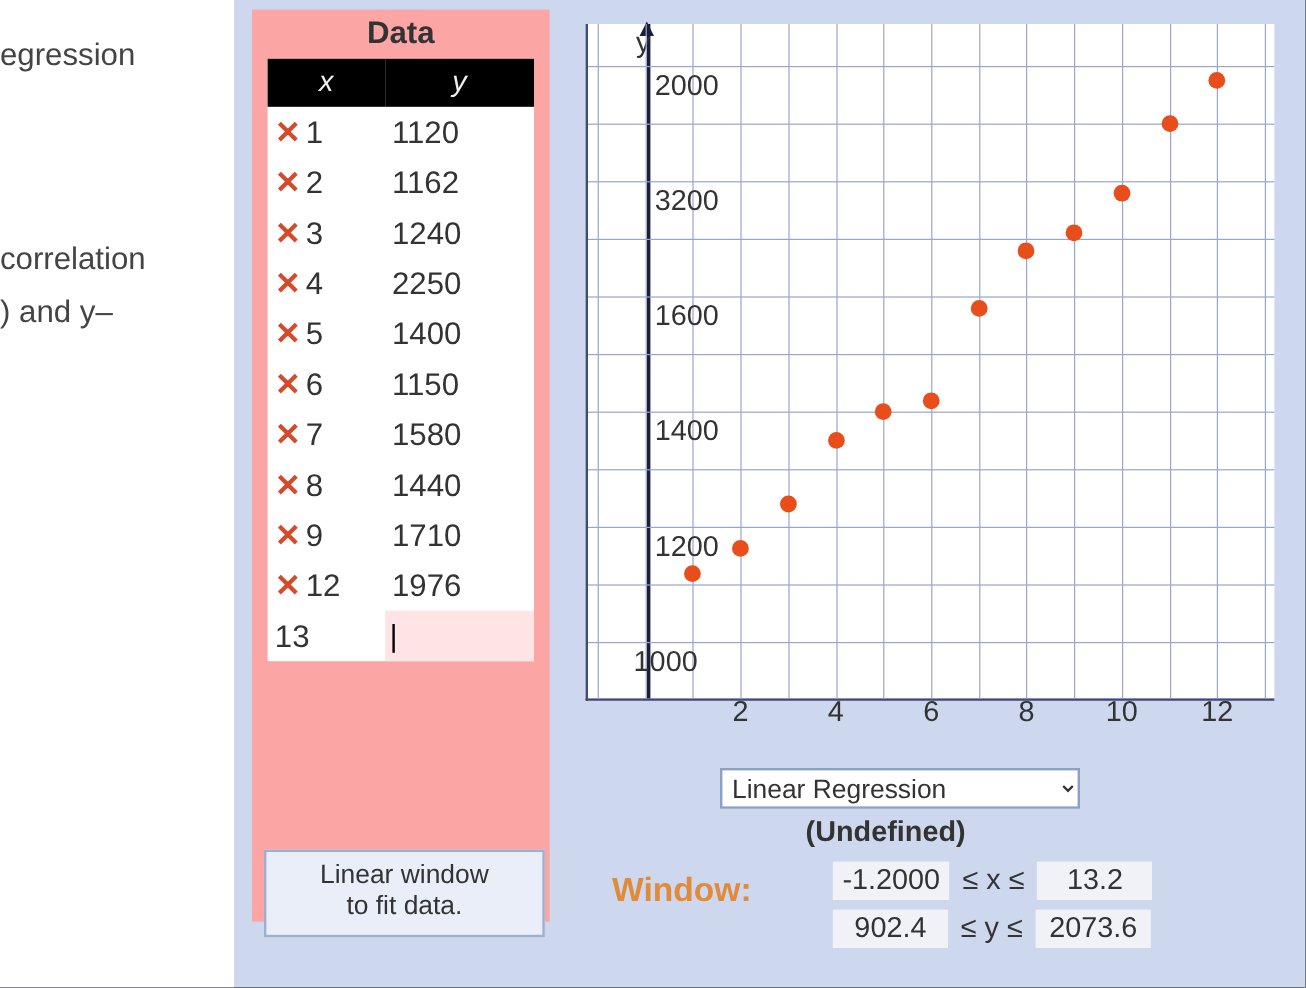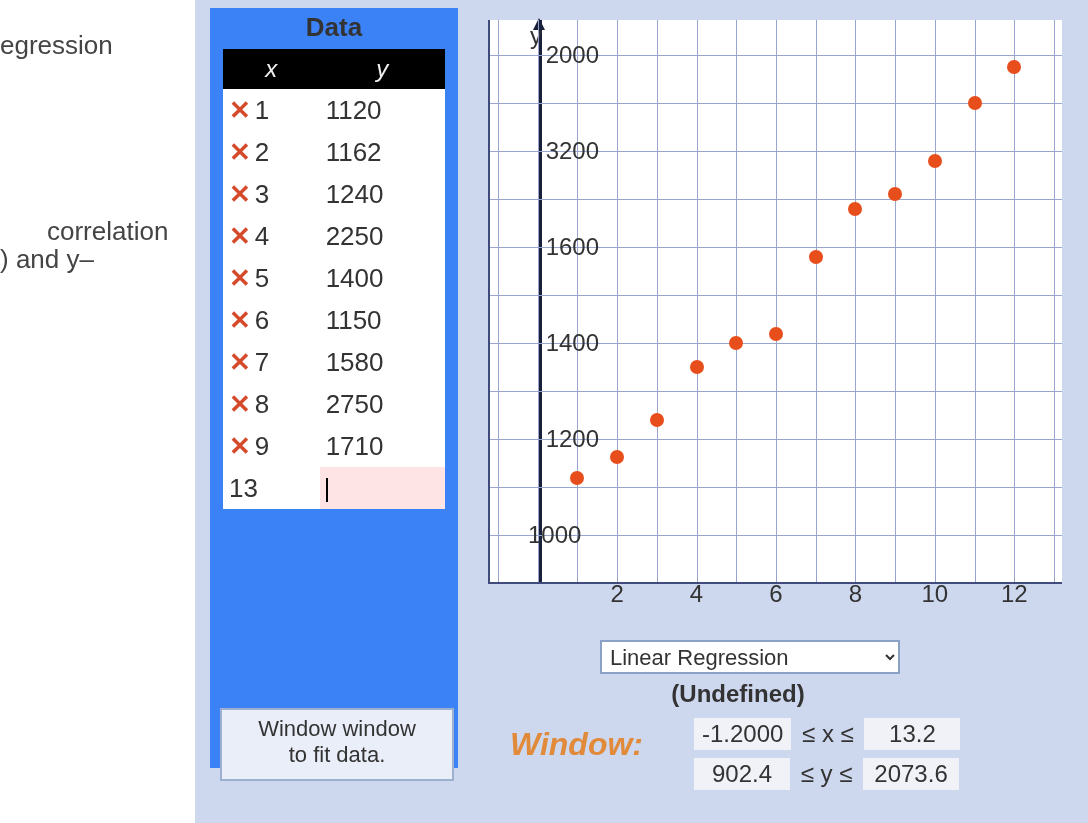--- a/index.html
+++ b/index.html
@@ -30,38 +30,37 @@
     font-size: 26px;
     line-height: 1.2;
   }
   .left-text-strip .frag1 {
     position: absolute;
     top: 30px;
     left: 0;
   }
   .left-text-strip .frag2 {
     position: absolute;
-    top: 216px;
+    top: 200px;
     left: 0;
-    padding-left: 47px;
   }
   .left-text-strip .frag3 {
     position: absolute;
     top: 244px;
     left: 0;
   }
 
   
   .data-panel {
     position: absolute;
     left: 210px;
     top: 8px;
     width: 248px;
     height: 760px;
-    background: #3b82f6;
+    background: #fca5a5;
   }
   .data-title {
     text-align: center;
     font-size: 26px;
     font-weight: bold;
     color: #333;
     padding: 4px 0 6px 0;
   }
   .data-table {
     background: #fff;
@@ -155,20 +154,21 @@
     height: 100%;
     background: #1a1f3a;
     left: 49px; 
     top: 0;
   }
   .ylabel {
     position: absolute;
     font-size: 24px;
     color: #333;
     transform: translateY(-50%);
+    margin-top: 17px;
   }
   .xlabel {
     position: absolute;
     font-size: 24px;
     color: #333;
     transform: translateX(-50%);
   }
   .y-arrow {
     position: absolute;
     left: 49px;
@@ -221,24 +221,23 @@
     width: 300px;
     text-align: center;
     font-size: 24px;
     font-weight: bold;
     color: #333;
   }
   .window-label {
     position: absolute;
     left: 30px;
     top: 86px;
-    font-size: 32px;
+    font-size: 28px;
     font-weight: bold;
     color: #e08a3a;
-    font-style: italic;
   }
   .window-range {
     position: absolute;
     left: 210px;
     font-size: 24px;
     color: #333;
   }
   .window-range .valbox {
     display: inline-block;
     background: #f0f2f8;
@@ -294,36 +293,40 @@
           <tr>
             <td class="xcell"><span class="del">✕</span><span>6</span></td>
             <td class="ycell">1150</td>
           </tr>
           <tr>
             <td class="xcell"><span class="del">✕</span><span>7</span></td>
             <td class="ycell">1580</td>
           </tr>
           <tr>
             <td class="xcell"><span class="del">✕</span><span>8</span></td>
-            <td class="ycell">2750</td>
+            <td class="ycell">1440</td>
           </tr>
           <tr>
             <td class="xcell"><span class="del">✕</span><span>9</span></td>
             <td class="ycell">1710</td>
+          </tr>
+          <tr>
+            <td class="xcell"><span class="del">✕</span><span>12</span></td>
+            <td class="ycell">1976</td>
           </tr>
           <tr>
             <td class="xcell"><span>13</span></td>
             <td class="ycell empty"><span class="cursor"></span></td>
           </tr>
         </tbody>
     </table>
   </div>
 
   <div class="resize-btn">
-    <div>Window window</div>
+    <div>Linear window</div>
     <div>to fit data.</div>
   </div>
 
   <div class="chart-area">
     <div class="plot" id="plot">
       <div class="y-arrow"></div>
       <div class="yaxis"></div>
       <div class="axis-title-y">y</div>
     <div class="grid-line-v" style="left: 7.94444px;"></div>
         <div class="grid-line-v" style="left: 47.6667px;"></div>

